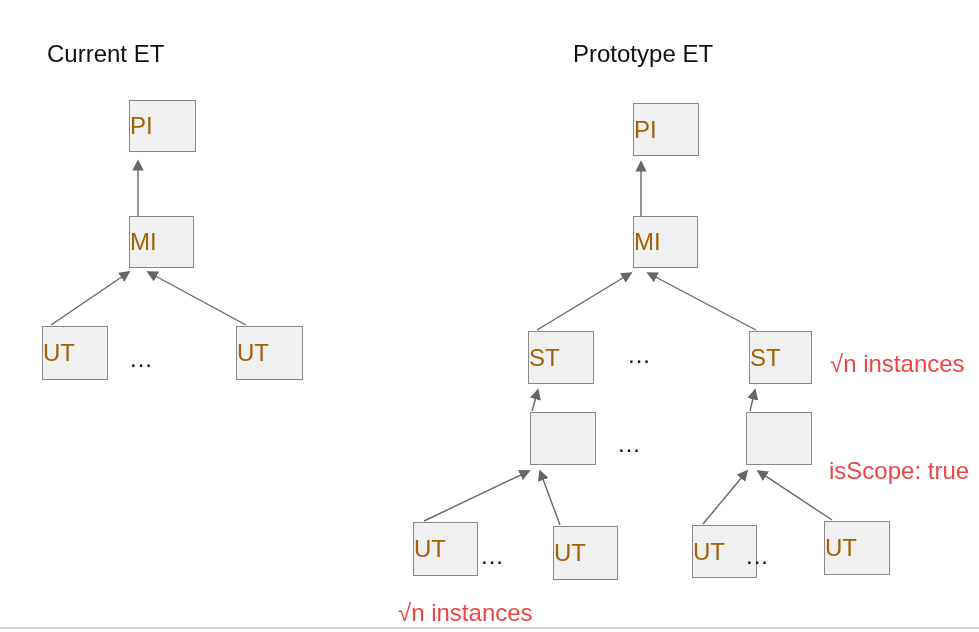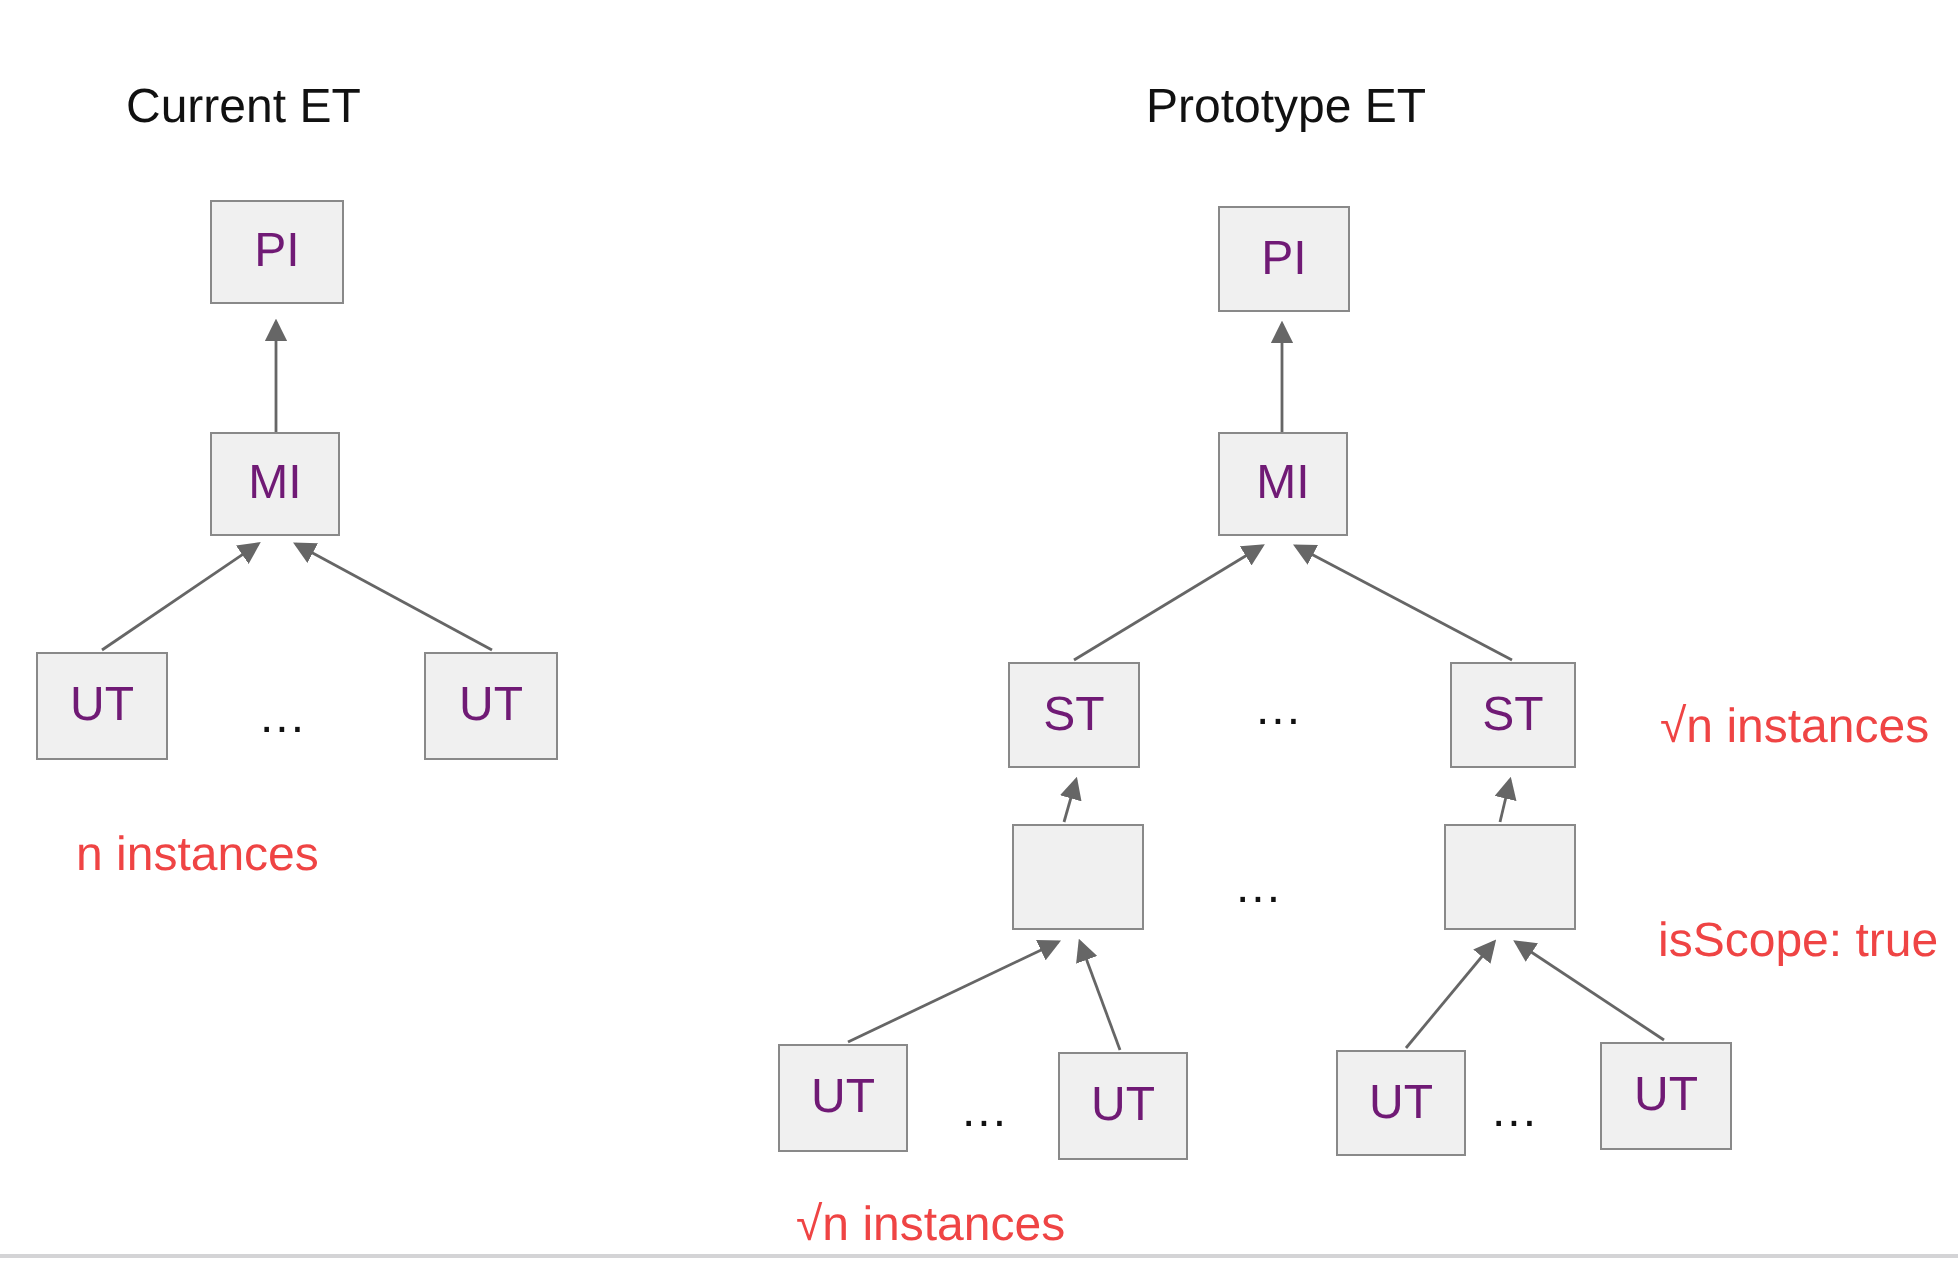--- a/index.html
+++ b/index.html
@@ -4,22 +4,22 @@
 <style>
   html,body{margin:0;padding:0;background:#ffffff;}
   .canvas{
     position:relative;width:979px;height:632px;background:#ffffff;overflow:hidden;
     font-family:"Liberation Sans",sans-serif;color:#141414;
   }
   .edges{position:absolute;left:0;top:0;pointer-events:none;}
   .node{
     position:absolute;box-sizing:border-box;
     background:#f0f0f0;border:1.5px solid #898989;
-    display:flex;align-items:center;justify-content:center;
-    font-size:24px;line-height:1;color:#701a75;
+    display:flex;align-items:center;justify-content:flex-start;
+    font-size:24px;line-height:1;color:#a16207;margin-left:24px;
   }
   .title{position:absolute;font-size:24px;line-height:28px;white-space:nowrap;color:#111111;}
   .label{position:absolute;font-size:24px;line-height:28px;white-space:nowrap;color:#ef4444;}
   .dots{position:absolute;font-size:24px;line-height:24px;white-space:nowrap;color:#111111;letter-spacing:1px;}
   .bottom-rule{position:absolute;left:0;top:627px;width:979px;height:2px;background:#d4d4d6;}
 </style>
 </head>
 <body>
 
 <div class="canvas">
@@ -39,37 +39,36 @@
     <line x1="537" y1="330" x2="631" y2="273" stroke="#666666" stroke-width="1.4" marker-end="url(#ah)"></line>
     <line x1="756" y1="330" x2="648" y2="273" stroke="#666666" stroke-width="1.4" marker-end="url(#ah)"></line>
     <line x1="532" y1="411" x2="538" y2="390" stroke="#666666" stroke-width="1.4" marker-end="url(#ah)"></line>
     <line x1="750" y1="411" x2="755" y2="390" stroke="#666666" stroke-width="1.4" marker-end="url(#ah)"></line>
     <line x1="424" y1="521" x2="529" y2="471" stroke="#666666" stroke-width="1.4" marker-end="url(#ah)"></line>
     <line x1="560" y1="525" x2="540" y2="471" stroke="#666666" stroke-width="1.4" marker-end="url(#ah)"></line>
     <line x1="703" y1="524" x2="747" y2="471" stroke="#666666" stroke-width="1.4" marker-end="url(#ah)"></line>
     <line x1="832" y1="520" x2="758" y2="471" stroke="#666666" stroke-width="1.4" marker-end="url(#ah)"></line>
   </svg>
 
-  <div class="title" style="left:63px;top:40px;">Current ET</div>
+  <div class="title" style="left:47px;top:40px;">Current ET</div>
   <div class="title" style="left:563px;top:40px;margin-left:10px;">Prototype ET</div>
 
   <div class="node" style="left:105px;top:100px;width:67px;height:52px;">
       <span>PI</span>
     </div>
   <div class="node" style="left:105px;top:216px;width:65px;height:52px;">
       <span>MI</span>
     </div>
   <div class="node" style="left:18px;top:326px;width:66px;height:54px;">
       <span>UT</span>
     </div>
   <div class="node" style="left:212px;top:326px;width:67px;height:54px;">
       <span>UT</span>
     </div>
   <div class="dots" style="left:130px;top:347px;">...</div>
-  <div class="label" style="left:38px;top:414px;">n instances</div>
 
   <div class="node" style="left:609px;top:103px;width:66px;height:53px;">
       <span>PI</span>
     </div>
   <div class="node" style="left:609px;top:216px;width:65px;height:52px;">
       <span>MI</span>
     </div>
   <div class="node" style="left:504px;top:331px;width:66px;height:53px;">
       <span>ST</span>
     </div>

